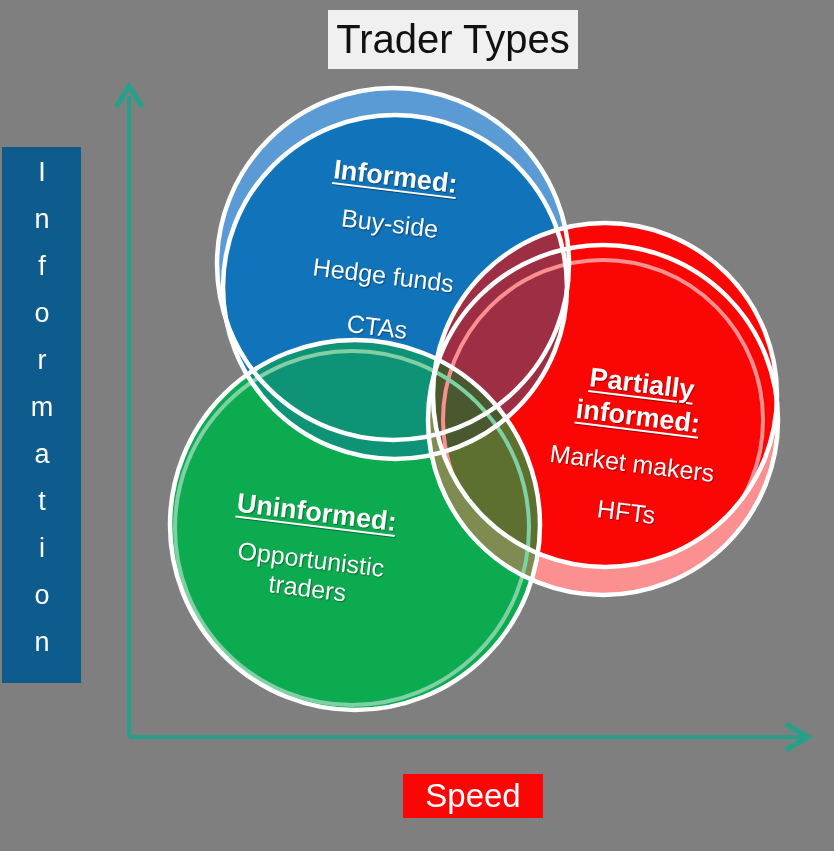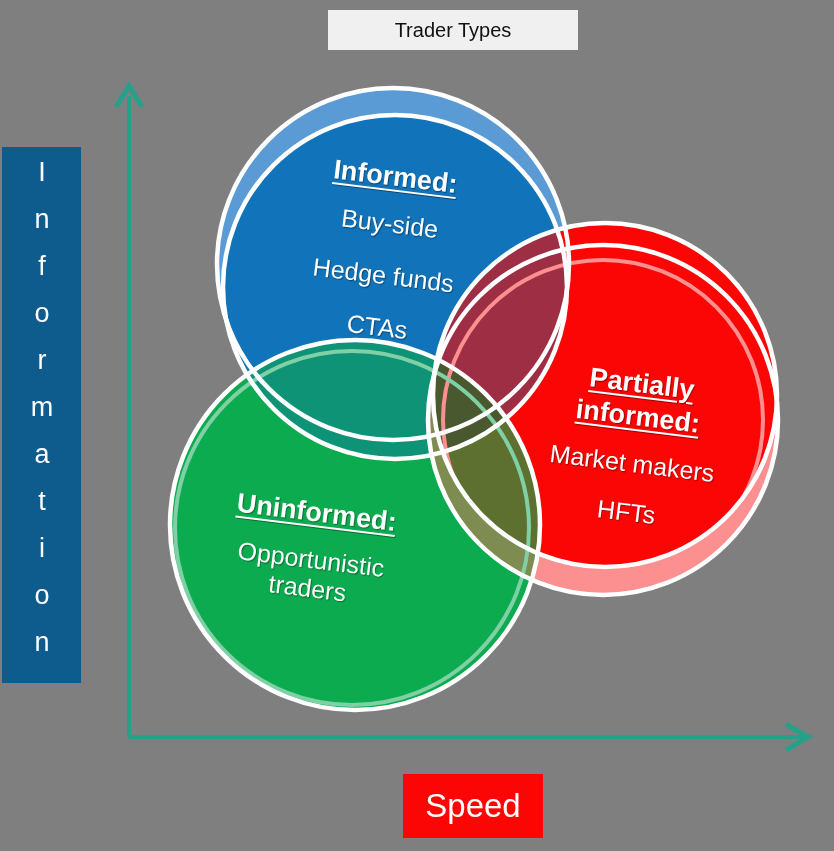--- a/index.html
+++ b/index.html
@@ -9,25 +9,25 @@
     overflow:hidden;
     font-family:"Liberation Sans", sans-serif;
   }
   #venn-svg{position:absolute;left:0;top:0;}
   .label-box{
     position:absolute;
     display:flex;align-items:center;justify-content:center;
     box-sizing:border-box;
   }
   #title-box{
-    left:328px;top:10px;width:250px;height:40px;
-    color:#111111;font-size:20px;
+    left:328px;top:10px;width:250px;height:59px;
+    color:#111111;font-size:40px;
   }
   #speed-box{
-    left:403px;top:774px;width:140px;height:64px;
+    left:403px;top:774px;width:140px;height:44px;
     color:#ffffff;font-size:33px;
   }
   #info-box{
     left:2px;top:147px;width:79px;height:536px;
     color:#ffffff;font-size:27px;
   }
   #info-label{
     writing-mode:vertical-lr;
     text-orientation:upright;
     letter-spacing:17px;

